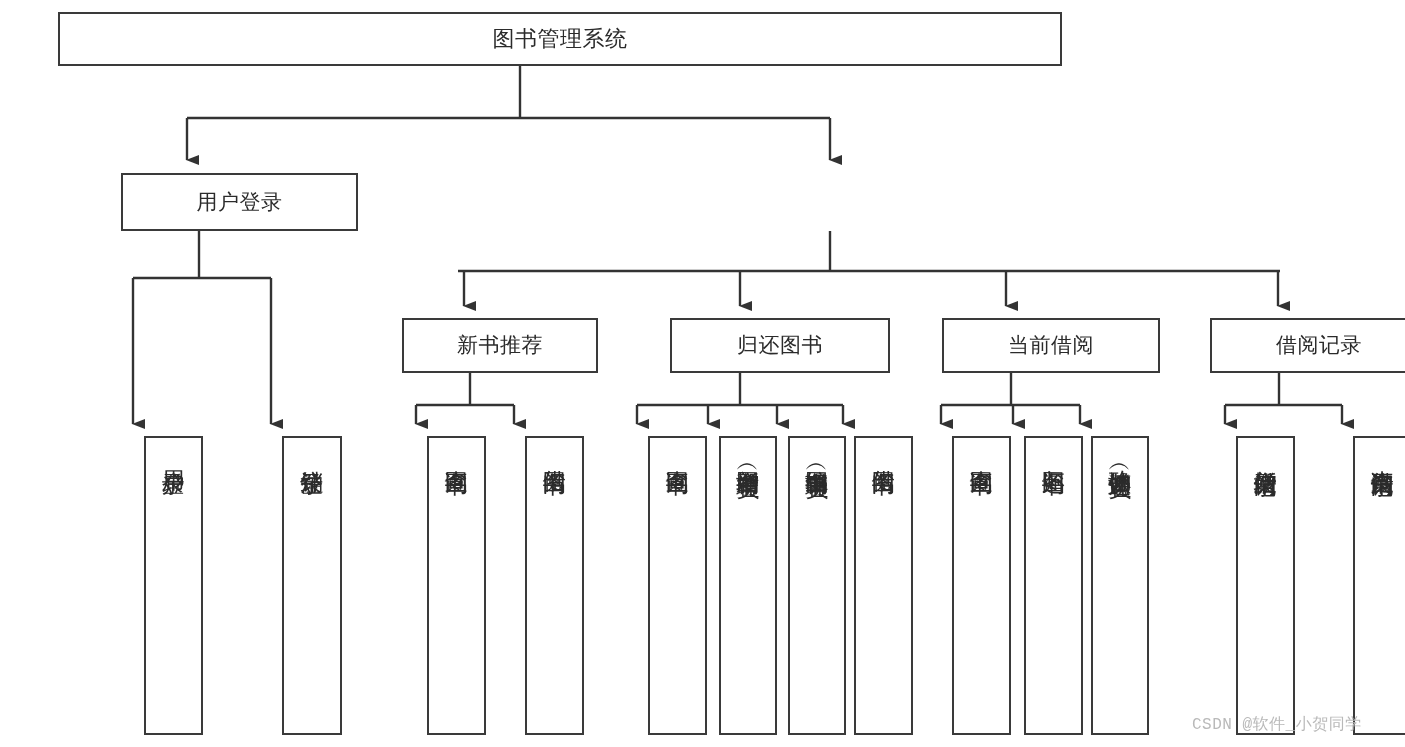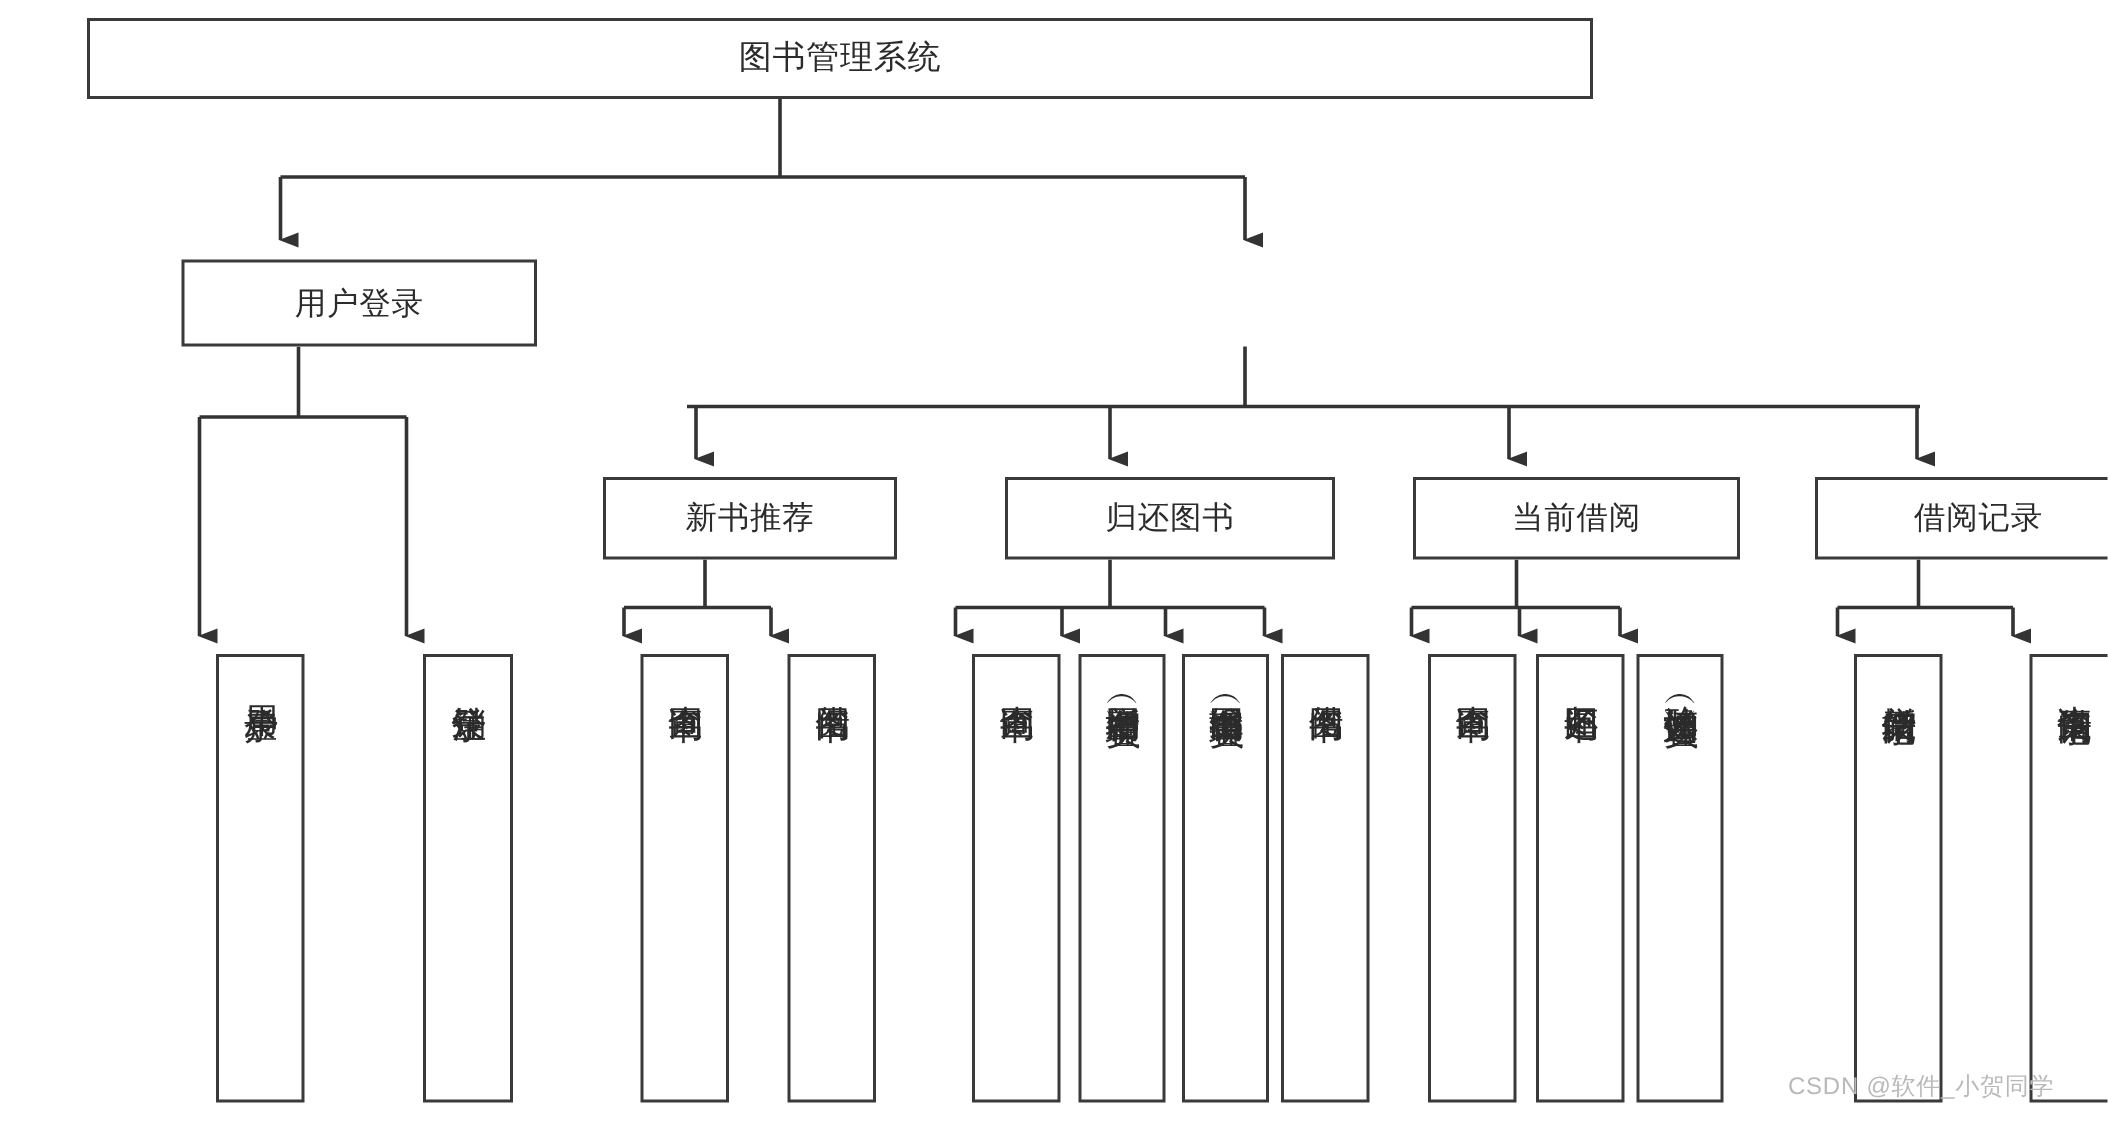--- a/index.html
+++ b/index.html
@@ -49,21 +49,21 @@
     letter-spacing:1px;
     white-space:nowrap;
   }
 
   #watermark{
     position:absolute;
     left:1192px;top:714px;
     font-size:16px;
     color:#b9b9b9;
     white-space:nowrap;
-    font-family:Liberation Sans, sans-serif;
+    font-family:Liberation Mono, monospace;
     letter-spacing:0.5px;
   }
 </style>
 </head>
 <body>
 
 <div id="stage">
 
   <svg id="edges" viewBox="0 0 1405 747" xmlns="http://www.w3.org/2000/svg">
     <defs>

